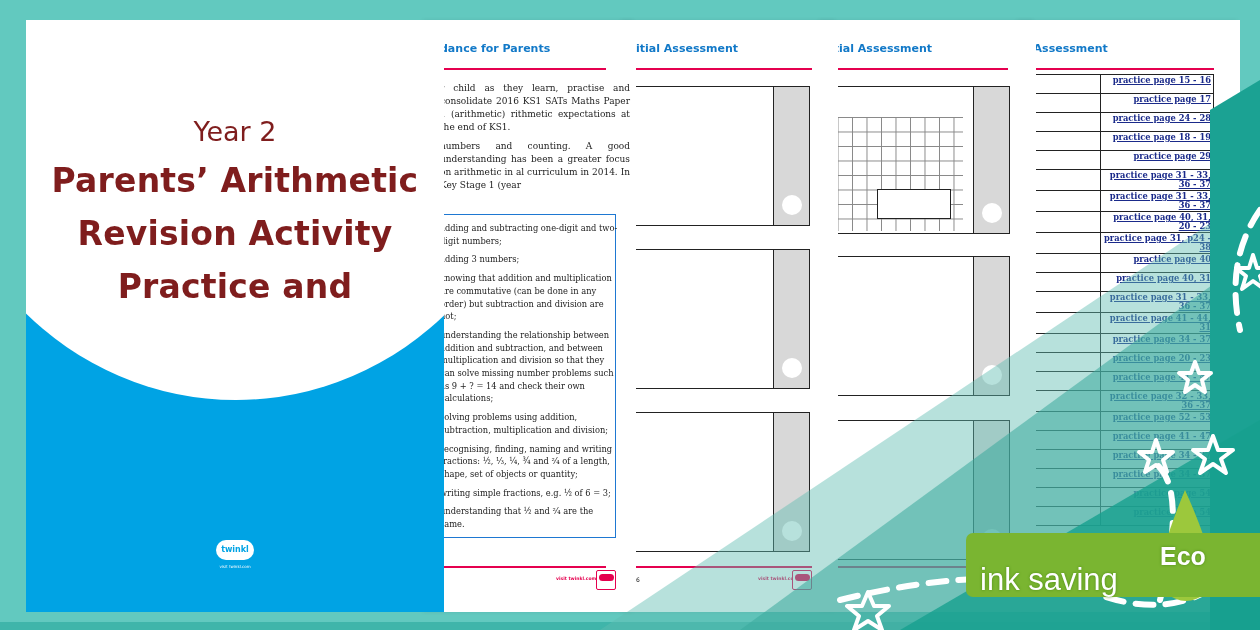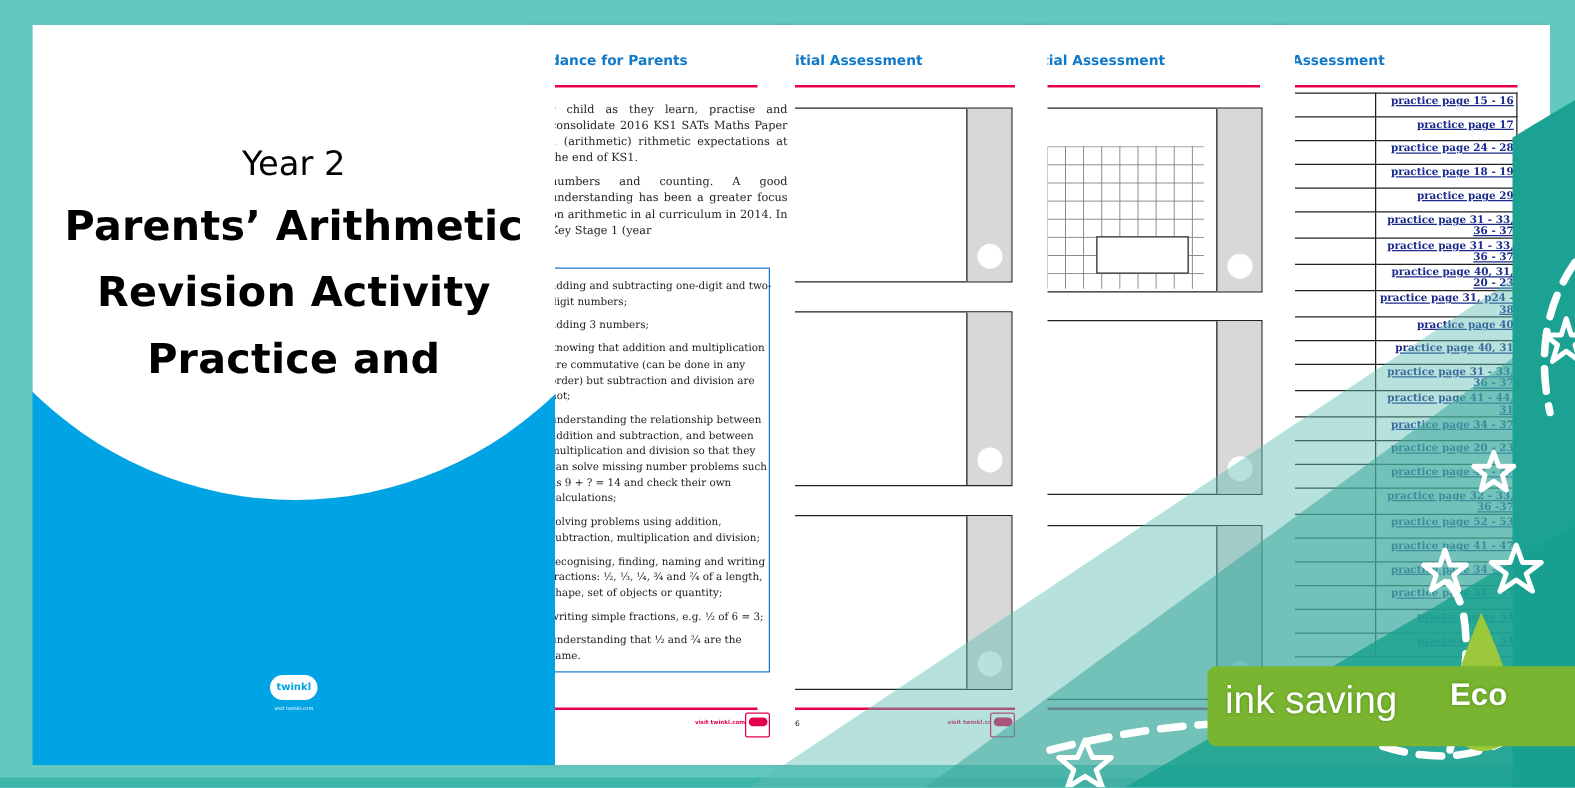--- a/index.html
+++ b/index.html
@@ -10,21 +10,21 @@
   .frame-bottom { position: absolute; left: 0; top: 622px; width: 1260px; height: 8px; background: #3fb5aa; }
 
   
   .page { position: absolute; top: 20px; height: 592px; background: #fff; overflow: hidden; }
   .page-shadow { box-shadow: -3px 0 4px rgba(0,0,0,0.08); }
 
   
   .cover { left: 26px; width: 418px; background: #00a3e4; z-index: 10; }
   .cover-circle-wrap { position: absolute; left: 0; top: 0; width: 418px; height: 592px; overflow: hidden; }
   .cover-circle-big { position: absolute; left: -95px; top: -250px; width: 610px; height: 630px; border-radius: 50%; background: #fff; }
-  .cover-text { position: absolute; left: 0; top: 94px; width: 418px; text-align: center; color: #000000; }
+  .cover-text { position: absolute; left: 0; top: 94px; width: 418px; text-align: center; color: #7f1d1d; }
   .cover-year { font-family: "DejaVu Sans", sans-serif; font-size: 27px; line-height: 36px; margin-bottom: 4px; }
   .cover-title { font-family: "DejaVu Sans", sans-serif; font-size: 33px; font-weight: bold; line-height: 53px; letter-spacing: 0.2px; }
   .twinkl-logo { position: absolute; left: 190px; top: 520px; width: 38px; height: 20px; background: #fff; border-radius: 10px; color: #00a3e4; font-size: 8px; font-weight: bold; text-align: center; line-height: 20px; }
   .twinkl-url { position: absolute; left: 188px; top: 544px; width: 42px; color: #fff; font-size: 4px; text-align: center; }
 
   
   .p1 { left: 426px; width: 210px; z-index: 5; }
   .p-heading { position: absolute; top: 22px; font-size: 11px; font-weight: bold; color: #1279c8; white-space: nowrap; }
   .p-rule { position: absolute; top: 48px; height: 2px; background: #e5004f; }
   .p1-para { position: absolute; left: 14px; width: 190px; font-size: 9px; line-height: 13px; color: #222; text-align: justify; font-family: "DejaVu Serif", serif; }
@@ -51,21 +51,21 @@
 
   
   .tbl { position: absolute; left: 14px; top: 54px; width: 180px; border-collapse: collapse; }
   .tbl td { border-top: 1.5px solid #222; border-bottom: 1.5px solid #222; height: 19px; font-size: 8.3px; font-weight: bold; color: #1a2a8a; text-decoration: underline; vertical-align: top; line-height: 9px; padding: 1px 2px; font-family: "DejaVu Serif", serif; text-align: right; }
   .tbl td.c1 { width: 66px; border-right: 1.5px solid #222; }
   .tbl td.c2 { border-right: 1.5px solid #222; }
 
   
   .eco-overlay { position: absolute; left: 0; top: 0; width: 1260px; height: 630px; z-index: 20; pointer-events: none; }
   .eco-badge { position: absolute; left: 966px; top: 533px; width: 294px; height: 64px; background: #7ab531; border-radius: 7px 0 0 7px; z-index: 22; }
-  .eco-label { position: absolute; left: 980px; top: 542px; font-size: 31px; color: #fff; font-family: "Liberation Sans", sans-serif; z-index: 24; text-shadow: 0 0 3px #4d8a16; }
+  .eco-label { position: absolute; left: 980px; top: 562px; font-size: 31px; color: #fff; font-family: "Liberation Sans", sans-serif; z-index: 24; text-shadow: 0 0 3px #4d8a16; }
   .eco-drop-label { position: absolute; left: 1160px; top: 542px; font-size: 25px; color: #fff; font-family: "Liberation Sans", sans-serif; font-weight: bold; z-index: 24; text-shadow: 0 0 3px #4d8a16; }
 </style>
 </head>
 <body>
 
 <div class="frame"></div>
 <div class="frame-bottom"></div>
 
 <div class="page p4 page-shadow">
   <div class="p-heading" style="left:6px;">l Assessment</div>

